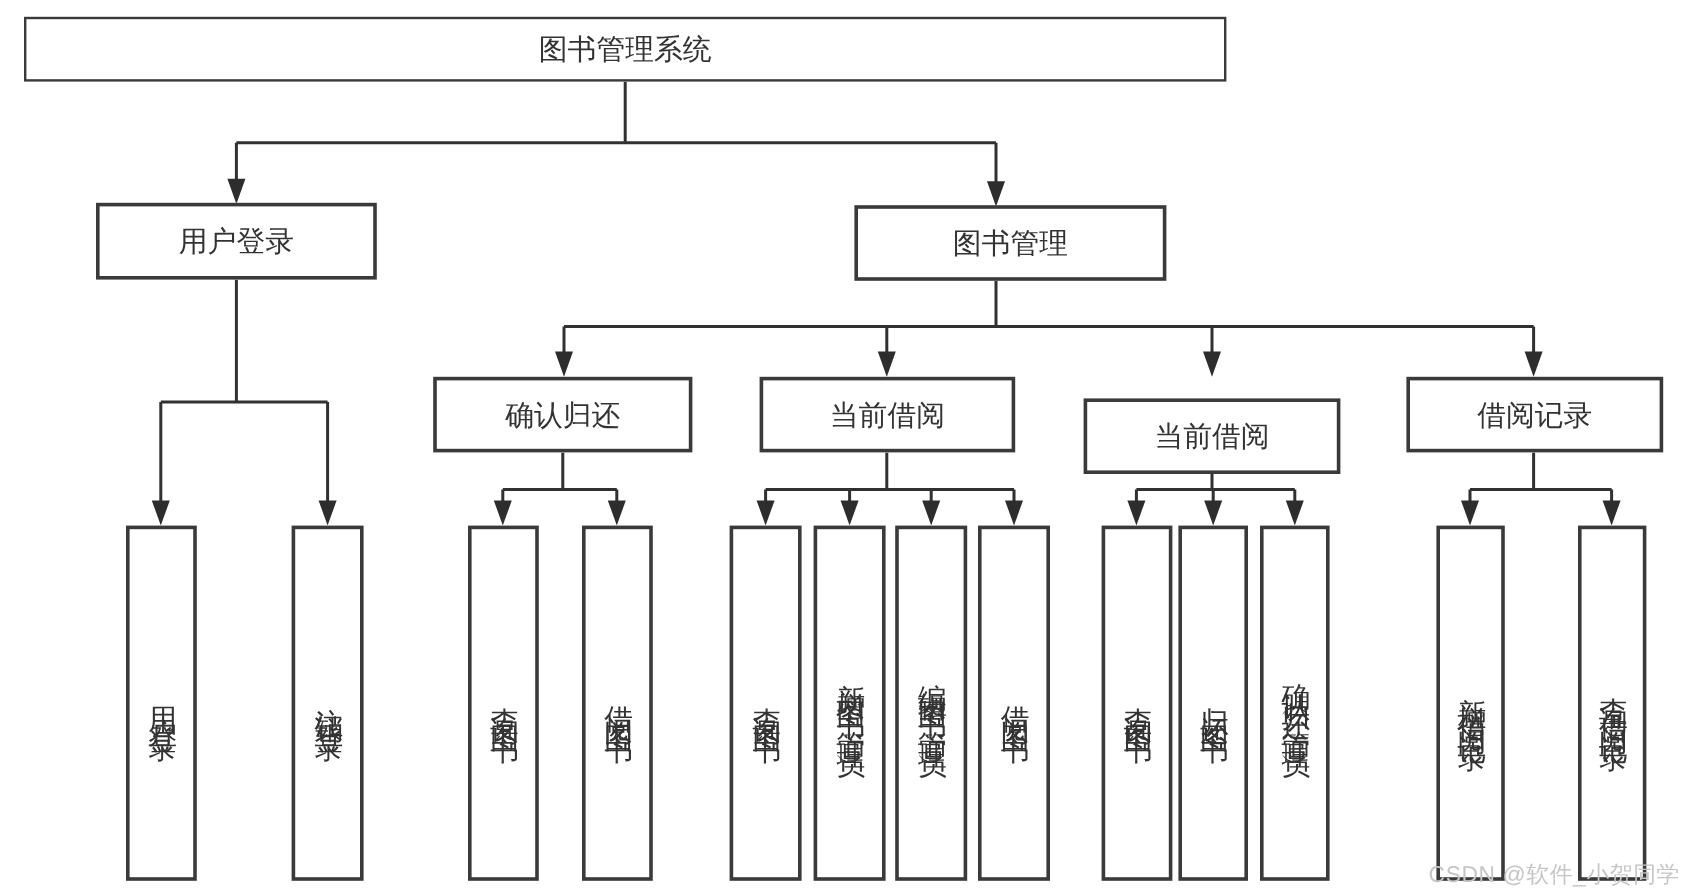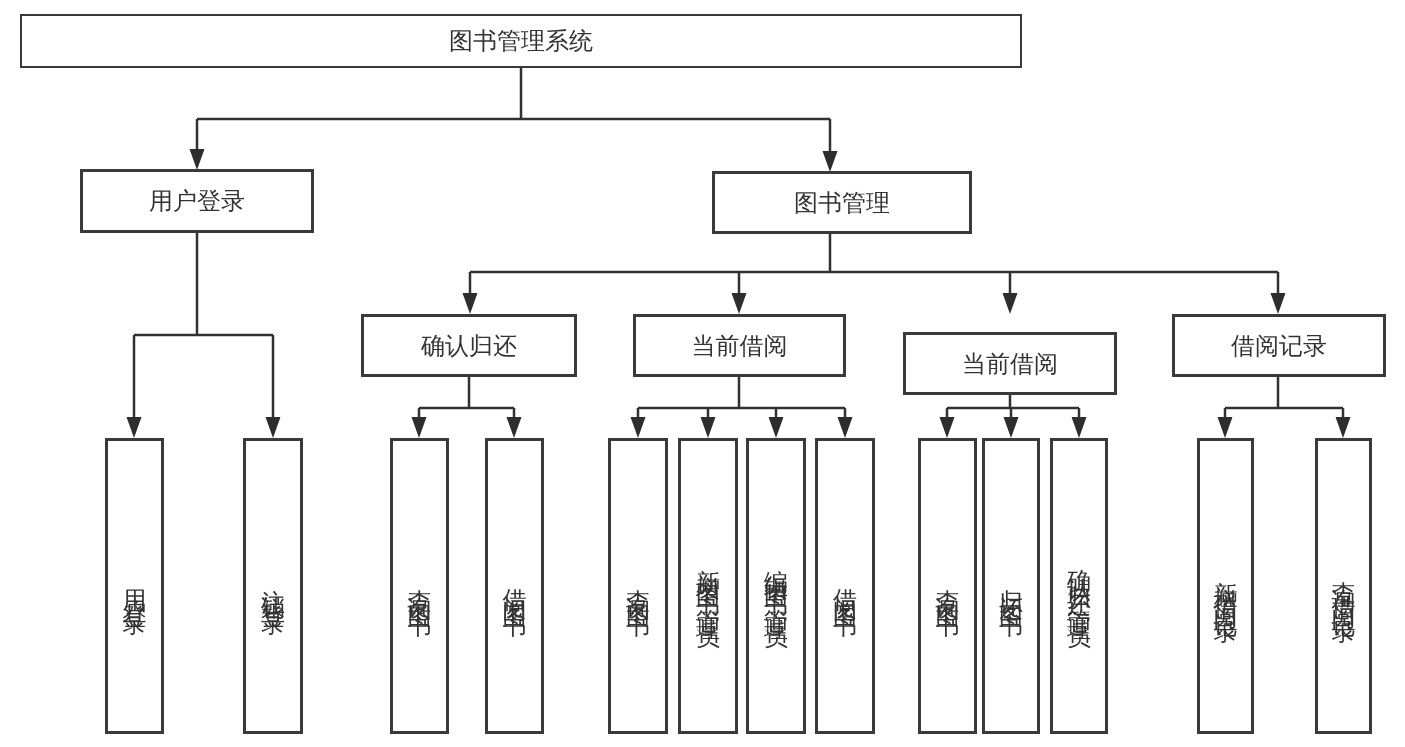--- a/index.html
+++ b/index.html
@@ -141,14 +141,15 @@
     <span>确认归还（管理员）</span>
   </div>
 
   <div class="box vbox" style="left:1197px;top:438px;width:57px;height:296px">
     <span>新增借阅记录</span>
   </div>
   <div class="box vbox" style="left:1315px;top:438px;width:57px;height:296px">
     <span>查询借阅记录</span>
   </div>
 
+  <div class="watermark">CSDN @软件_小贺同学</div>
 
 </div>
 
 </body></html>

